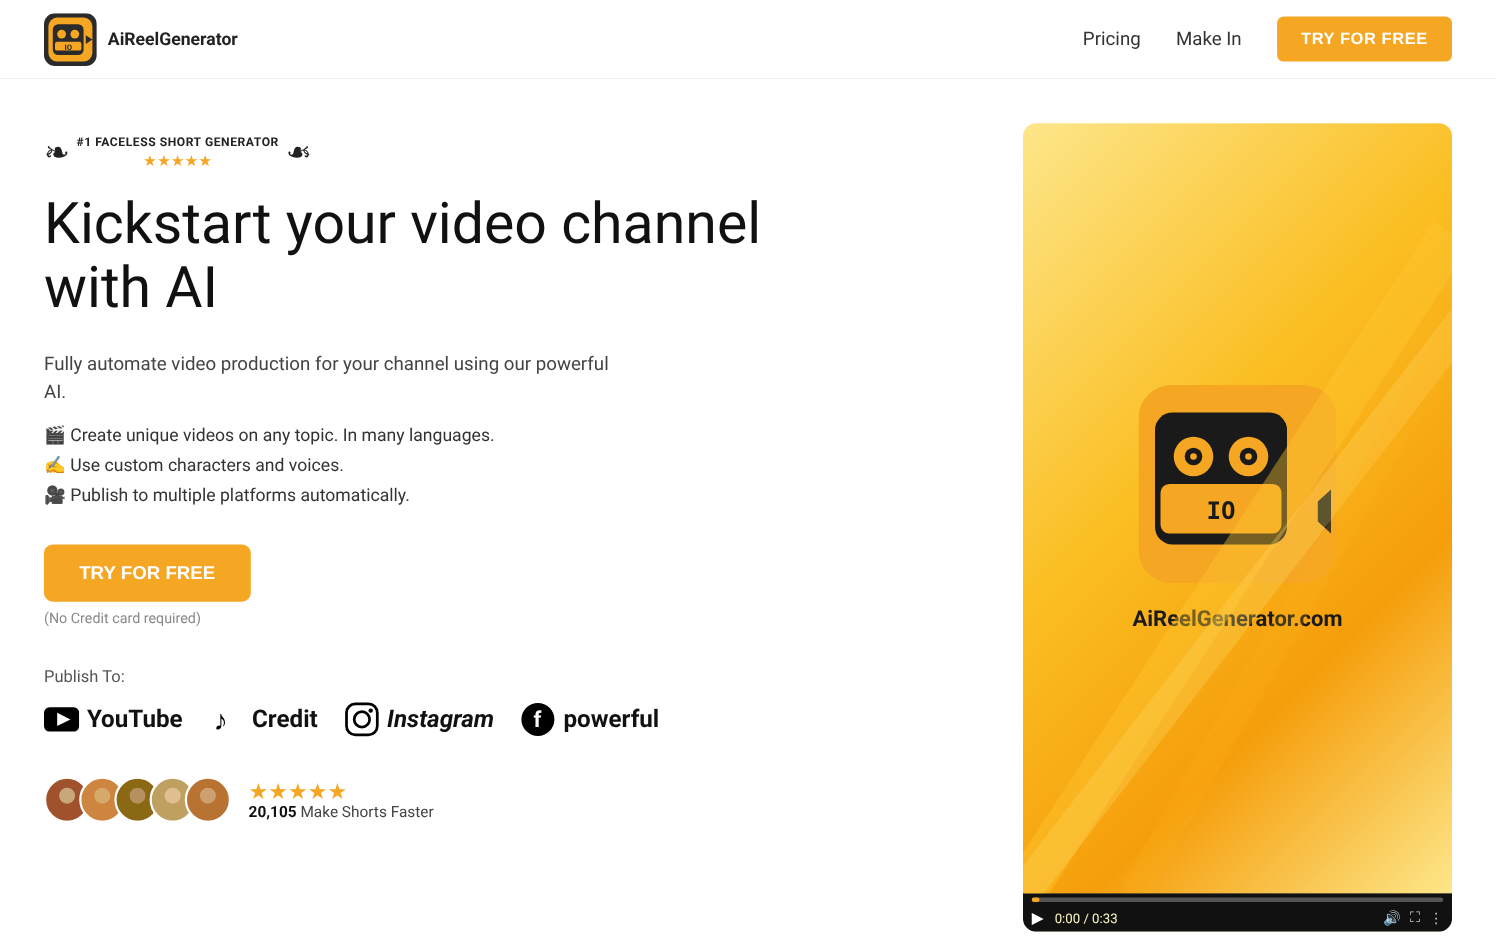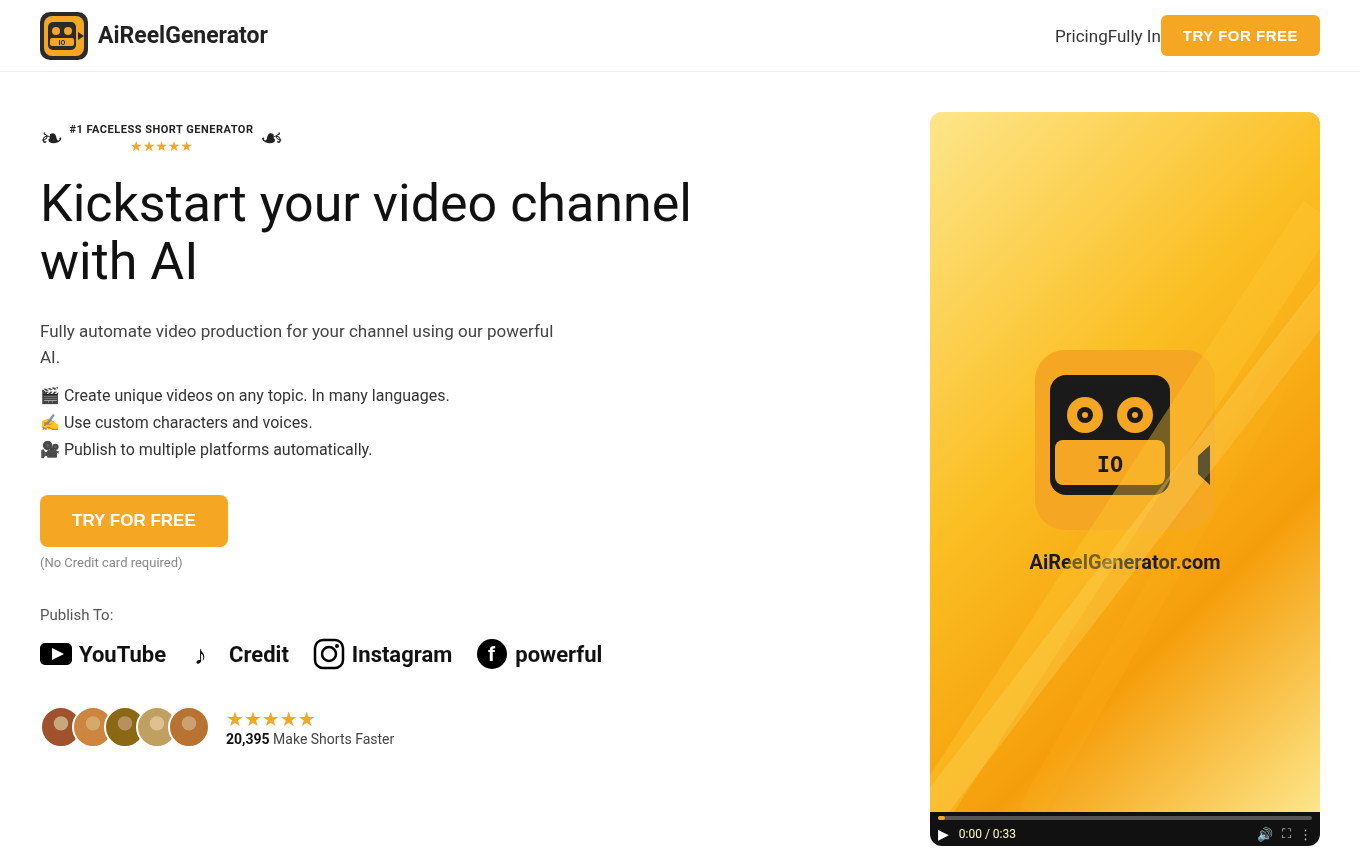--- a/index.html
+++ b/index.html
@@ -18,27 +18,28 @@
     .logo-area {
       display: flex;
       align-items: center;
       gap: 10px;
     }
     .logo-icon {
       width: 48px;
       height: 48px;
     }
     .logo-text {
-      font-size: 23px;
+      font-size: 16px;
       font-weight: 700;
       color: #222;
     }
     nav {
       display: flex;
       align-items: center;
+      gap: 32px;
     }
     .nav-pricing {
       font-size: 17px;
       color: #333;
       cursor: pointer;
       text-decoration: none;
     }
     .nav-signin {
       font-size: 17px;
       color: #333;
@@ -283,21 +284,21 @@
       <circle cx="16" cy="19" r="4" fill="#F5A623"></circle>
       <circle cx="28" cy="19" r="4" fill="#F5A623"></circle>
       <rect x="10" y="26" width="24" height="8" rx="2" fill="#F5A623"></rect>
       <text x="22" y="33" text-anchor="middle" fill="#2B2B2B" font-size="7" font-weight="bold">IO</text>
       <polygon points="38,20 44,24 38,28" fill="#2B2B2B"></polygon>
     </svg>
     <span class="logo-text">AiReelGenerator</span>
   </div>
   <nav>
     <a class="nav-pricing" href="#">Pricing</a>
-    <a class="nav-signin" href="#">Fully In</a>
+    <a class="nav-signin" href="#">Make In</a>
     <button class="btn-try-free-header">TRY FOR FREE</button>
   </nav>
 </header>
 
 <div class="main-content">
 
   <div class="left-col">
 
     <div class="award-badge">
       <span class="laurel">❧</span>
@@ -343,21 +344,21 @@
         </svg>
         <span class="platform-name">Credit</span>
       </div>
 
       <div class="platform-item">
         <svg class="platform-icon" viewBox="0 0 32 32" xmlns="http://www.w3.org/2000/svg">
           <rect x="2" y="2" width="28" height="28" rx="8" fill="none" stroke="#000" stroke-width="2.5"></rect>
           <circle cx="16" cy="16" r="7" fill="none" stroke="#000" stroke-width="2.5"></circle>
           <circle cx="24" cy="8" r="2" fill="#000"></circle>
         </svg>
-        <span class="platform-name" style="">Instagram</span>
+        <span class="platform-name" style="font-style:italic;">Instagram</span>
       </div>
 
       <div class="platform-item">
         <svg class="platform-icon" viewBox="0 0 32 32" xmlns="http://www.w3.org/2000/svg">
           <circle cx="16" cy="16" r="15" fill="#000"></circle>
           <text x="12" y="23" font-size="20" fill="#fff" font-weight="bold">f</text>
         </svg>
         <span class="platform-name">powerful</span>
       </div>
     </div>
@@ -391,21 +392,21 @@
         <div class="avatar av5">
           <svg width="42" height="42" viewBox="0 0 42 42">
               <circle cx="21" cy="17" r="8" fill="#cca070"></circle>
               <ellipse cx="21" cy="34" rx="13" ry="8" fill="#b87333"></ellipse>
             </svg>
         </div>
       </div>
       <div class="proof-text-wrap">
         <div class="proof-stars">★★★★★</div>
         <div class="proof-count">
-          <strong>20,395</strong>
+          <strong>20,105</strong>
           <span>Make Shorts Faster</span>
         </div>
       </div>
     </div>
 
   </div>
 
   <div class="right-col">
     <div class="video-wrapper">
 

